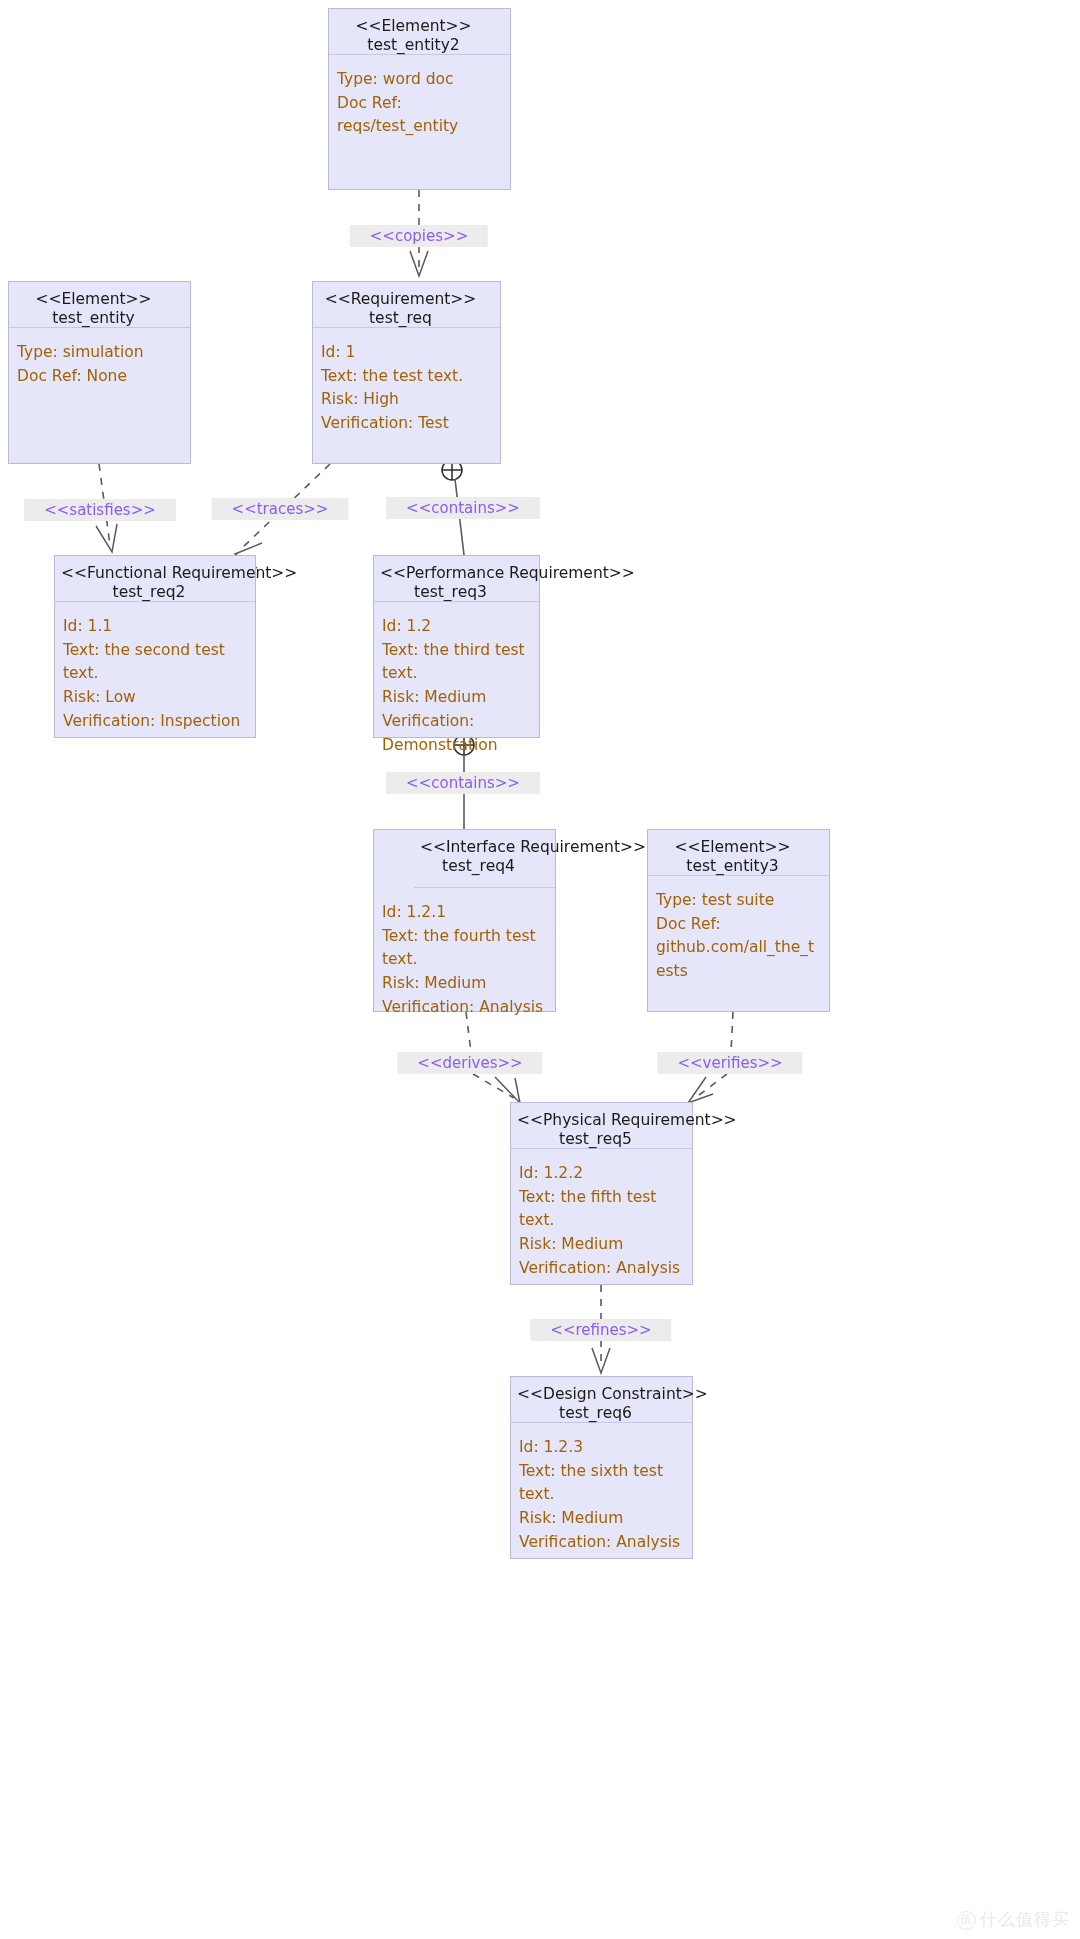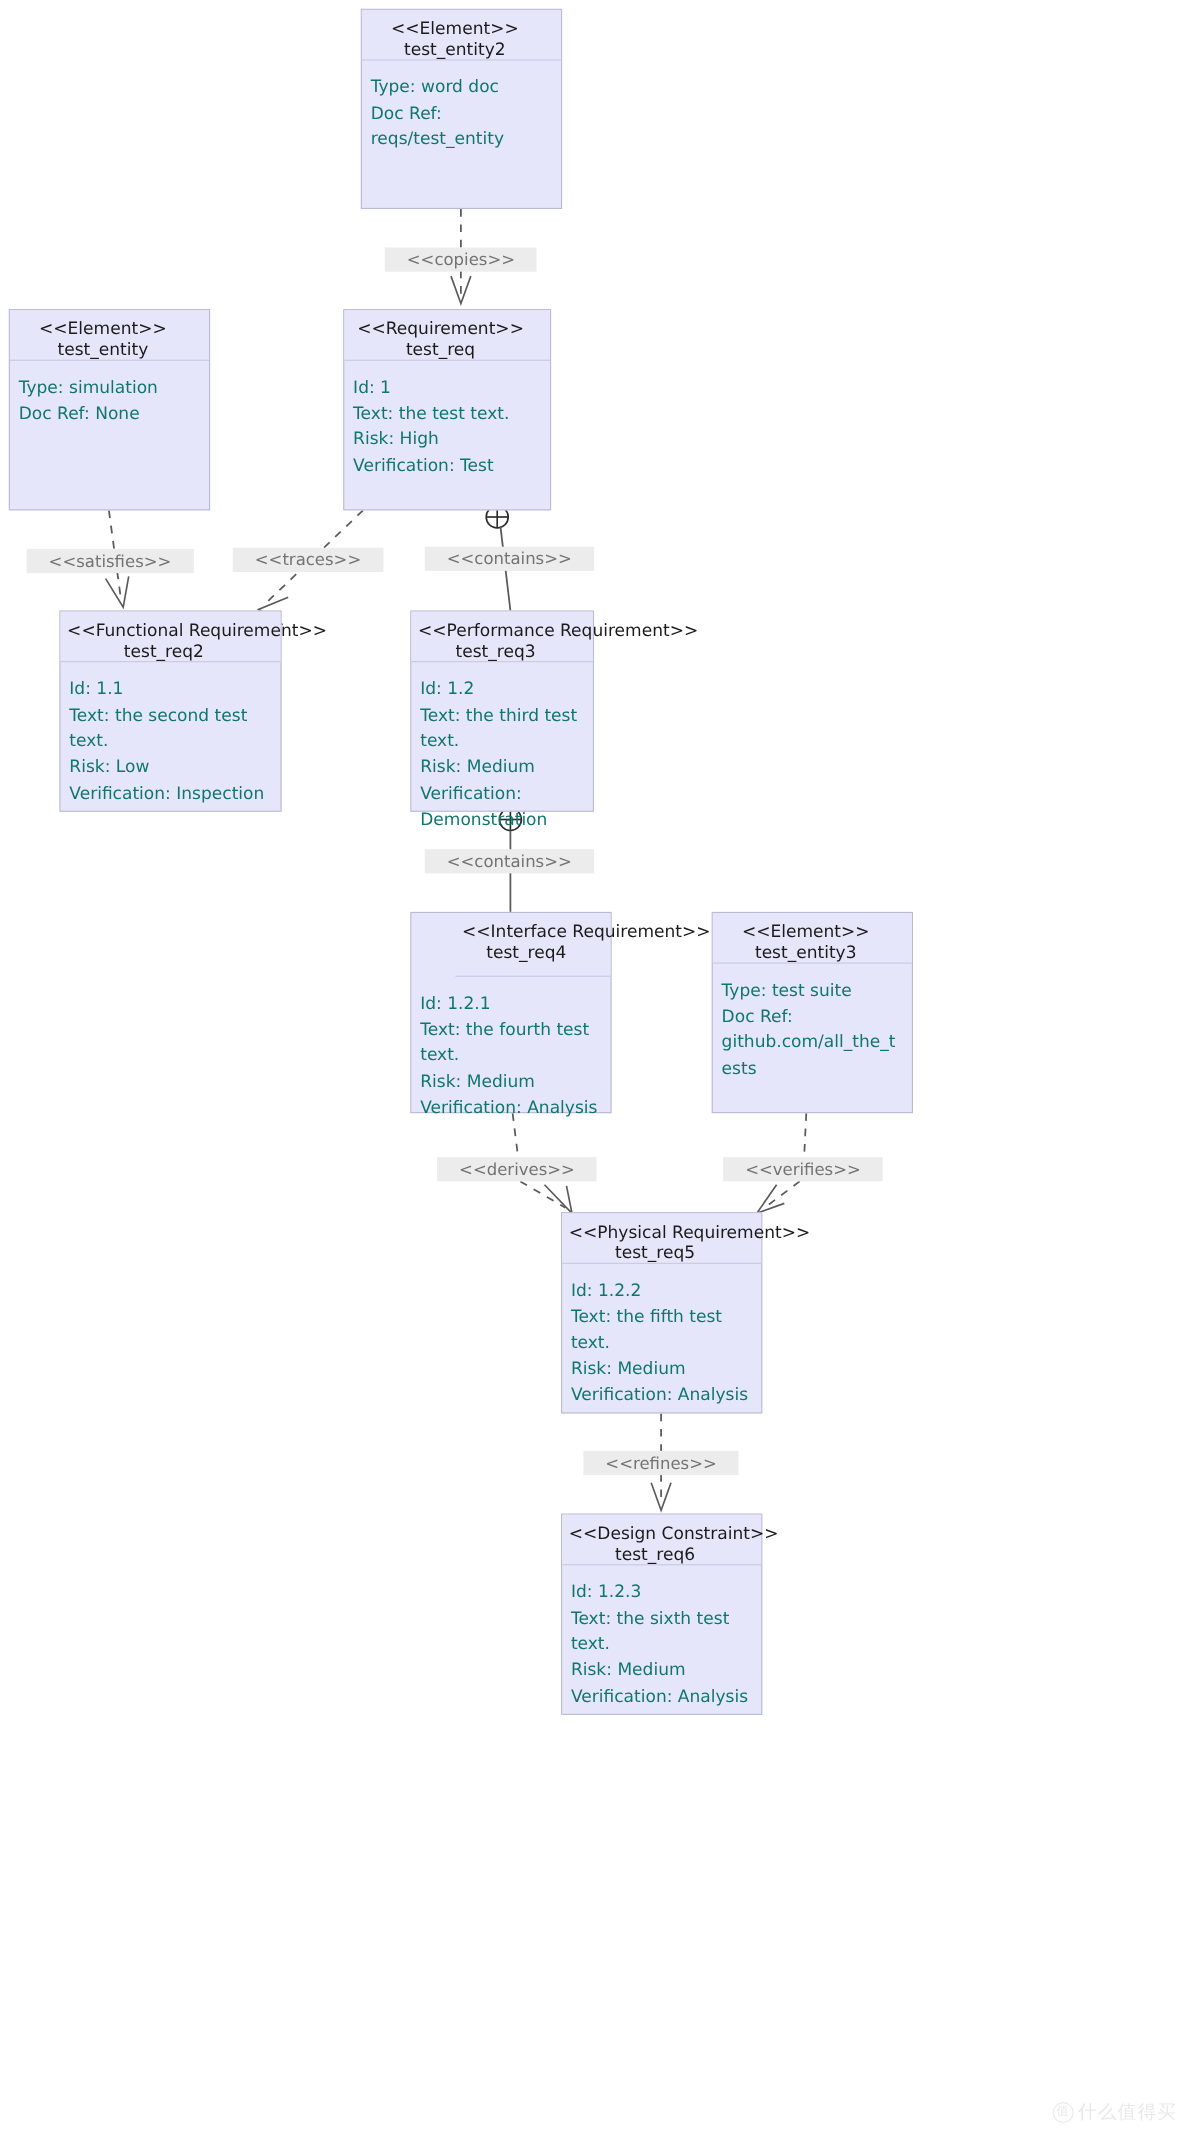--- a/index.html
+++ b/index.html
@@ -9,25 +9,25 @@
   svg.edges{position:absolute;left:0;top:0;width:1080px;height:1939px;pointer-events:none;}
 
   .node{position:absolute;box-sizing:border-box;border:1px solid #b9b9d8;
         background:#e6e6fa;}
   .node .hdr{box-sizing:border-box;padding:8px 18px 9px 6px;text-align:center;
              border-bottom:1px solid #c8c8e2;background:#e6e6fa;
              font-size:15.5px;line-height:1.22;color:#1a1a1a;}
   .node .hdr .stereo{display:block;white-space:nowrap;}
   .node .hdr .nm{display:block;}
   .node .body{box-sizing:border-box;padding:13px 8px 8px 8px;font-size:15.5px;
-              line-height:1.53;color:#0f766e;}
+              line-height:1.53;color:#a16207;}
   .node .body .ln{display:block;white-space:pre-wrap;word-break:break-word;}
   .node .body.ovf .ln{white-space:normal;}
 
-  .edgelabel{position:absolute;background:#ececec;color:#737373;
+  .edgelabel{position:absolute;background:#ececec;color:#8b5cf6;
              font-size:15px;line-height:1.2;padding:2px 20px;white-space:nowrap;
              transform:translate(-50%,-50%);}
 
   .wm{position:absolute;right:10px;bottom:8px;color:#e9e9e9;font-size:17px;
       letter-spacing:1px;white-space:nowrap;}
   .wm .badge{display:inline-block;width:17px;height:17px;border:1.5px solid #e9e9e9;
              border-radius:50%;font-size:11px;line-height:15px;text-align:center;
              margin-right:4px;vertical-align:middle;}
 </style>
 </head>

